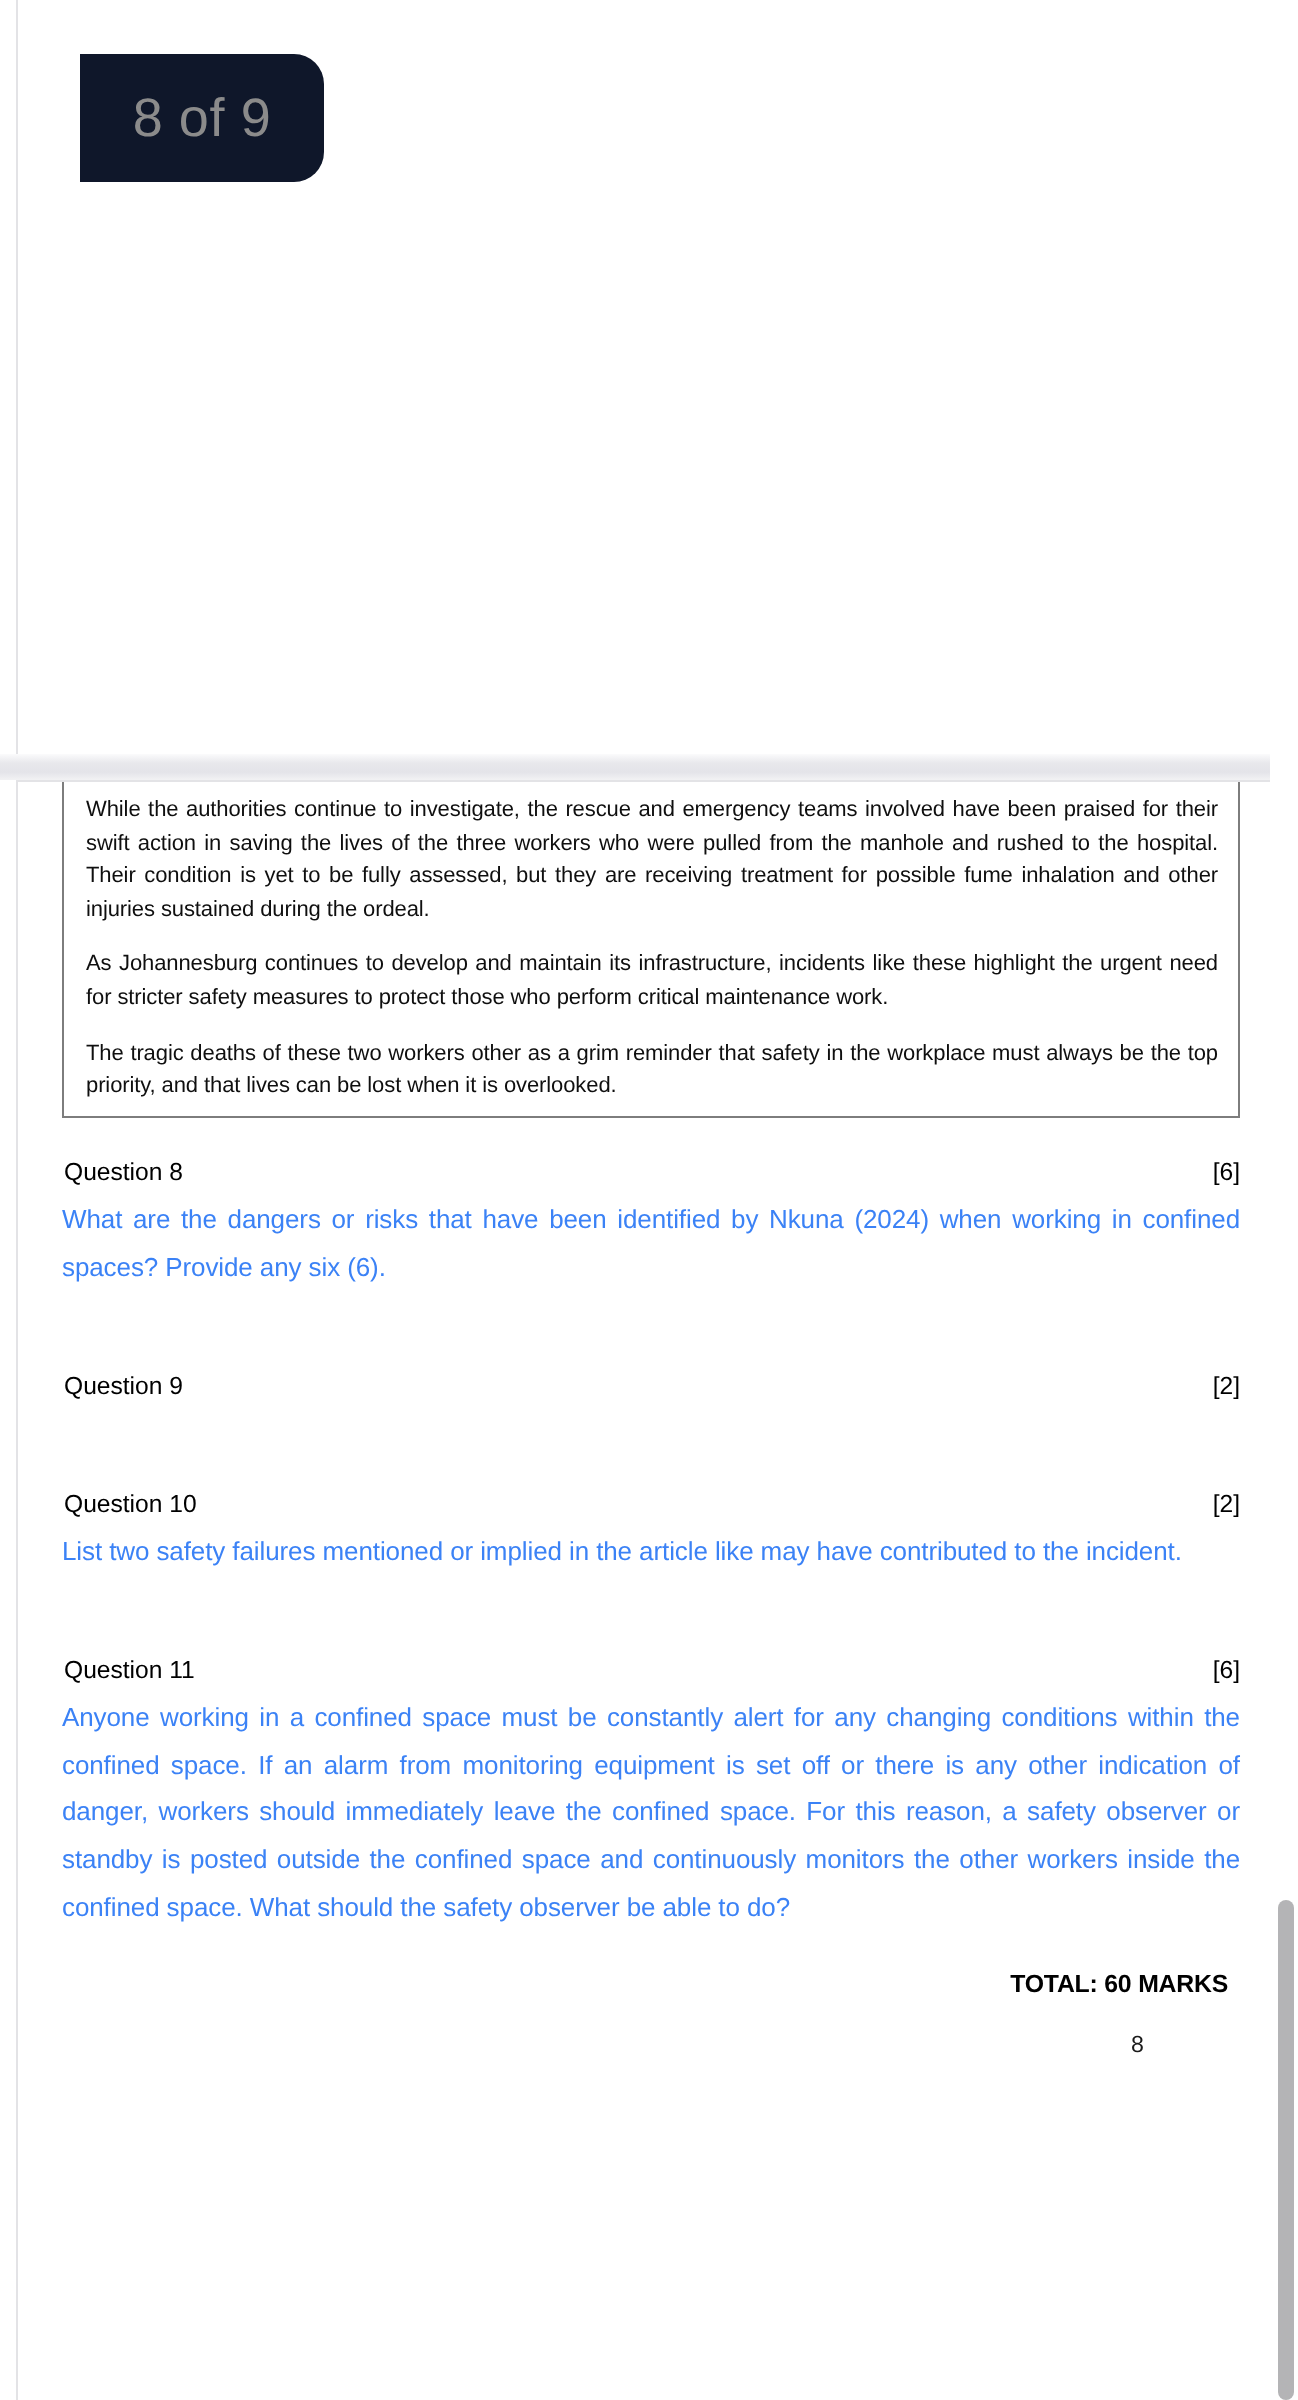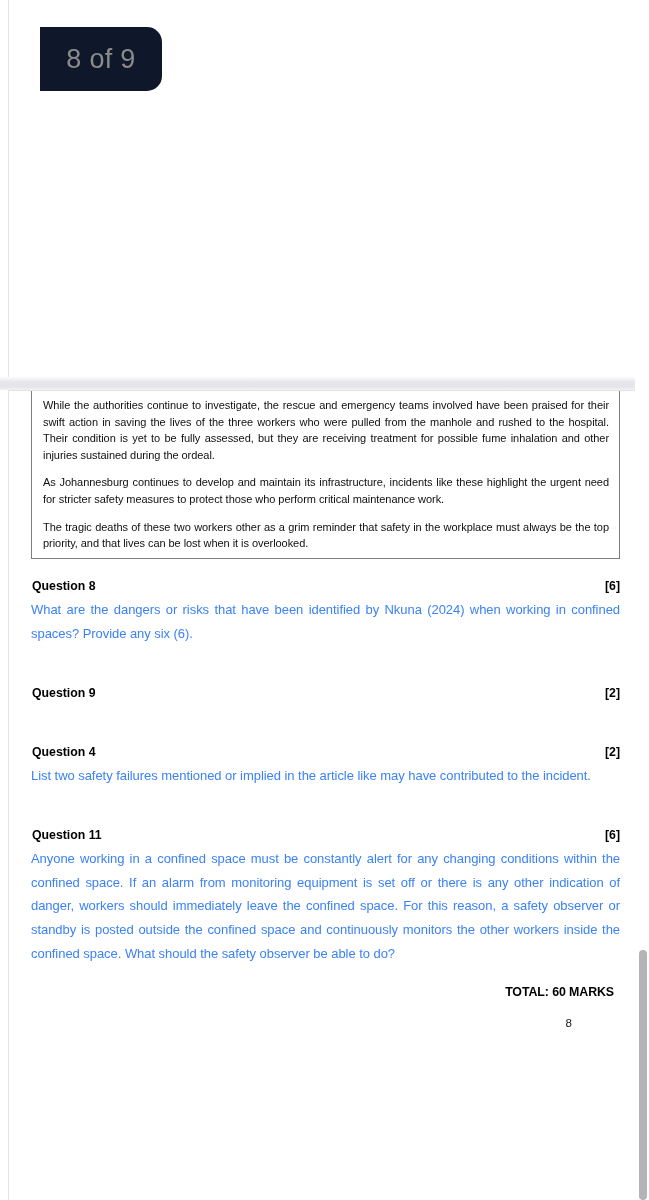--- a/index.html
+++ b/index.html
@@ -102,21 +102,21 @@
     text-decoration: underline;
   }
 
   
   .qblock { margin-top: 20px; }
   .qhead {
     display: flex;
     justify-content: space-between;
     align-items: flex-end;
     font-size: 12.3px;
-    font-weight: bold;
+    font-weight: normal;
     color: #000000;
     margin: 0 0 5px 0;
     padding: 0 0 0 1px;
   }
   .qhead .marks { padding-right: 0px; }
   .qbody {
     margin: 0;
     font-size: 13px;
     line-height: 1.84;
     color: #3b82f6;
@@ -211,21 +211,21 @@
       <div class="qblock">
         <div class="qhead">
           <span>Question 9</span>
           <span class="marks">[2]</span>
         </div>
       </div>
       <div class="q-spacer"></div>
 
       <div class="qblock">
         <div class="qhead">
-          <span>Question 4</span>
+          <span>Question 10</span>
           <span class="marks">[2]</span>
         </div>
         <p class="qbody">List two safety failures mentioned or implied in the article like may have contributed to the incident.</p>
       </div>
       <div class="q-spacer"></div>
 
       <div class="qblock">
         <div class="qhead">
           <span>Question 11</span>
           <span class="marks">[6]</span>

